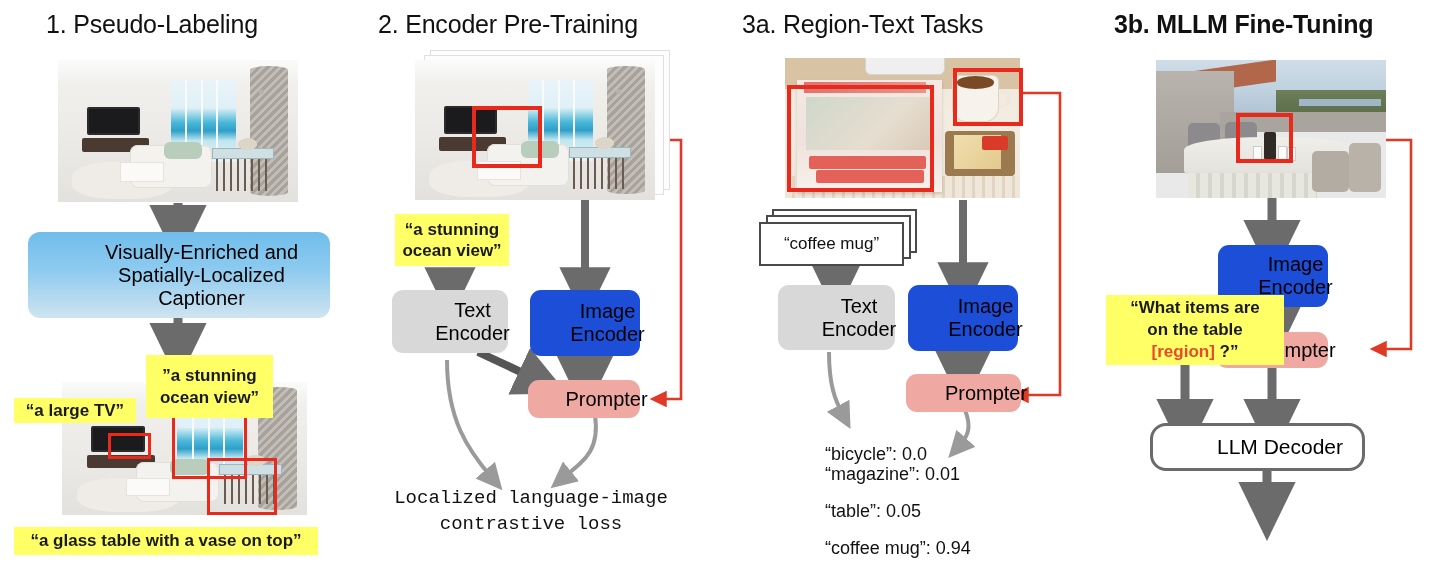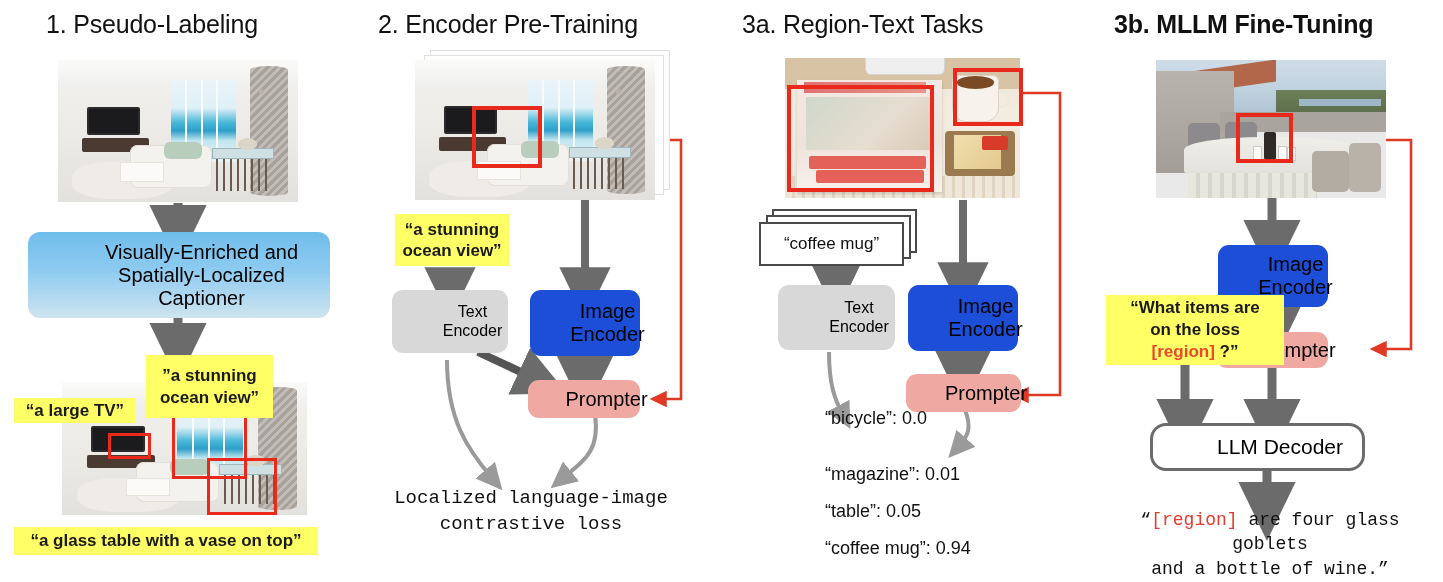--- a/index.html
+++ b/index.html
@@ -40,21 +40,21 @@
     font-size: 20px;
   }
   .box-blue {
     background: #1d4ed8;
     border-radius: 11px;
     font-size: 20px;
   }
   .box-gray {
     background: #d8d8d8;
     border-radius: 11px;
-    font-size: 16px;
+    font-size: 20px;
   }
   .box-red {
     background: #f0a8a2;
     border-radius: 11px;
     font-size: 20px;
   }
   .box-white-outline {
     background: #ffffff;
     border: 3px solid #6b6b6b;
     border-radius: 16px;
@@ -378,21 +378,21 @@
   <div class="card" style="left:766px; top:215px; width:145px; height:44px;"></div>
   <div class="card" style="left:759px; top:222px; width:145px; height:44px;"></div>
   <div class="card-label" style="left:759px; top:222px; width:145px; height:44px;">“coffee mug”</div>
 
   <div class="box box-gray" style="left:778px; top:285px; width:117px; height:65px; white-space:pre-line;">Text
 Encoder</div>
   <div class="box box-blue" style="left:908px; top:285px; width:110px; height:66px; white-space:pre-line;">Image
 Encoder</div>
   <div class="box box-red" style="left:906px; top:374px; width:115px; height:38px;">Prompter</div>
 
-  <div class="score" style="left:825px; top:408px;">
+  <div class="score" style="left:825px; top:444px;">
     <span>“bicycle”</span><span>: </span><span>0.0</span>
   </div>
   <div class="score" style="left:825px; top:464px;">
     <span>“magazine”</span><span>: </span><span>0.01</span>
   </div>
   <div class="score" style="left:825px; top:501px;">
     <span>“table”</span><span>: </span><span>0.05</span>
   </div>
   <div class="score" style="left:825px; top:538px;">
     <span>“coffee mug”</span><span>: </span><span>0.94</span>
@@ -419,26 +419,22 @@
     <div class="layer tr-bottle"></div>
   </div>
   <div class="rbox thick" style="left:1236px; top:113px; width:57px; height:50px;"></div>
 
   <div class="box box-blue" style="left:1218px; top:245px; width:110px; height:62px; white-space:pre-line;">Image
 Encoder</div>
   <div class="box box-red" style="left:1216px; top:332px; width:112px; height:36px;">Prompter</div>
 
   <div class="chip thin" style="left:1106px; top:295px; width:178px; height:70px; flex-direction:column; line-height:1.3;">
     <div style="font-weight:700;">“What items are</div>
-    <div style="font-weight:700;">on the loss</div>
+    <div style="font-weight:700;">on the table</div>
     <div style="font-weight:700;">
       <span class="region-tok">[region]</span><span> ?”</span>
     </div>
   </div>
 
   <div class="box box-white-outline" style="left:1150px; top:423px; width:215px; height:48px;">LLM Decoder</div>
 
-  <div class="txt" style="left:1098px; top:508px; width:344px; font-size:18px; white-space:normal;">
-    <span>“</span><span class="region-tok-red">[region]</span><span> are four glass goblets</span><br>
-    <span>and a bottle of wine.”</span>
-  </div>
 
 </div>
 
 </body></html>

